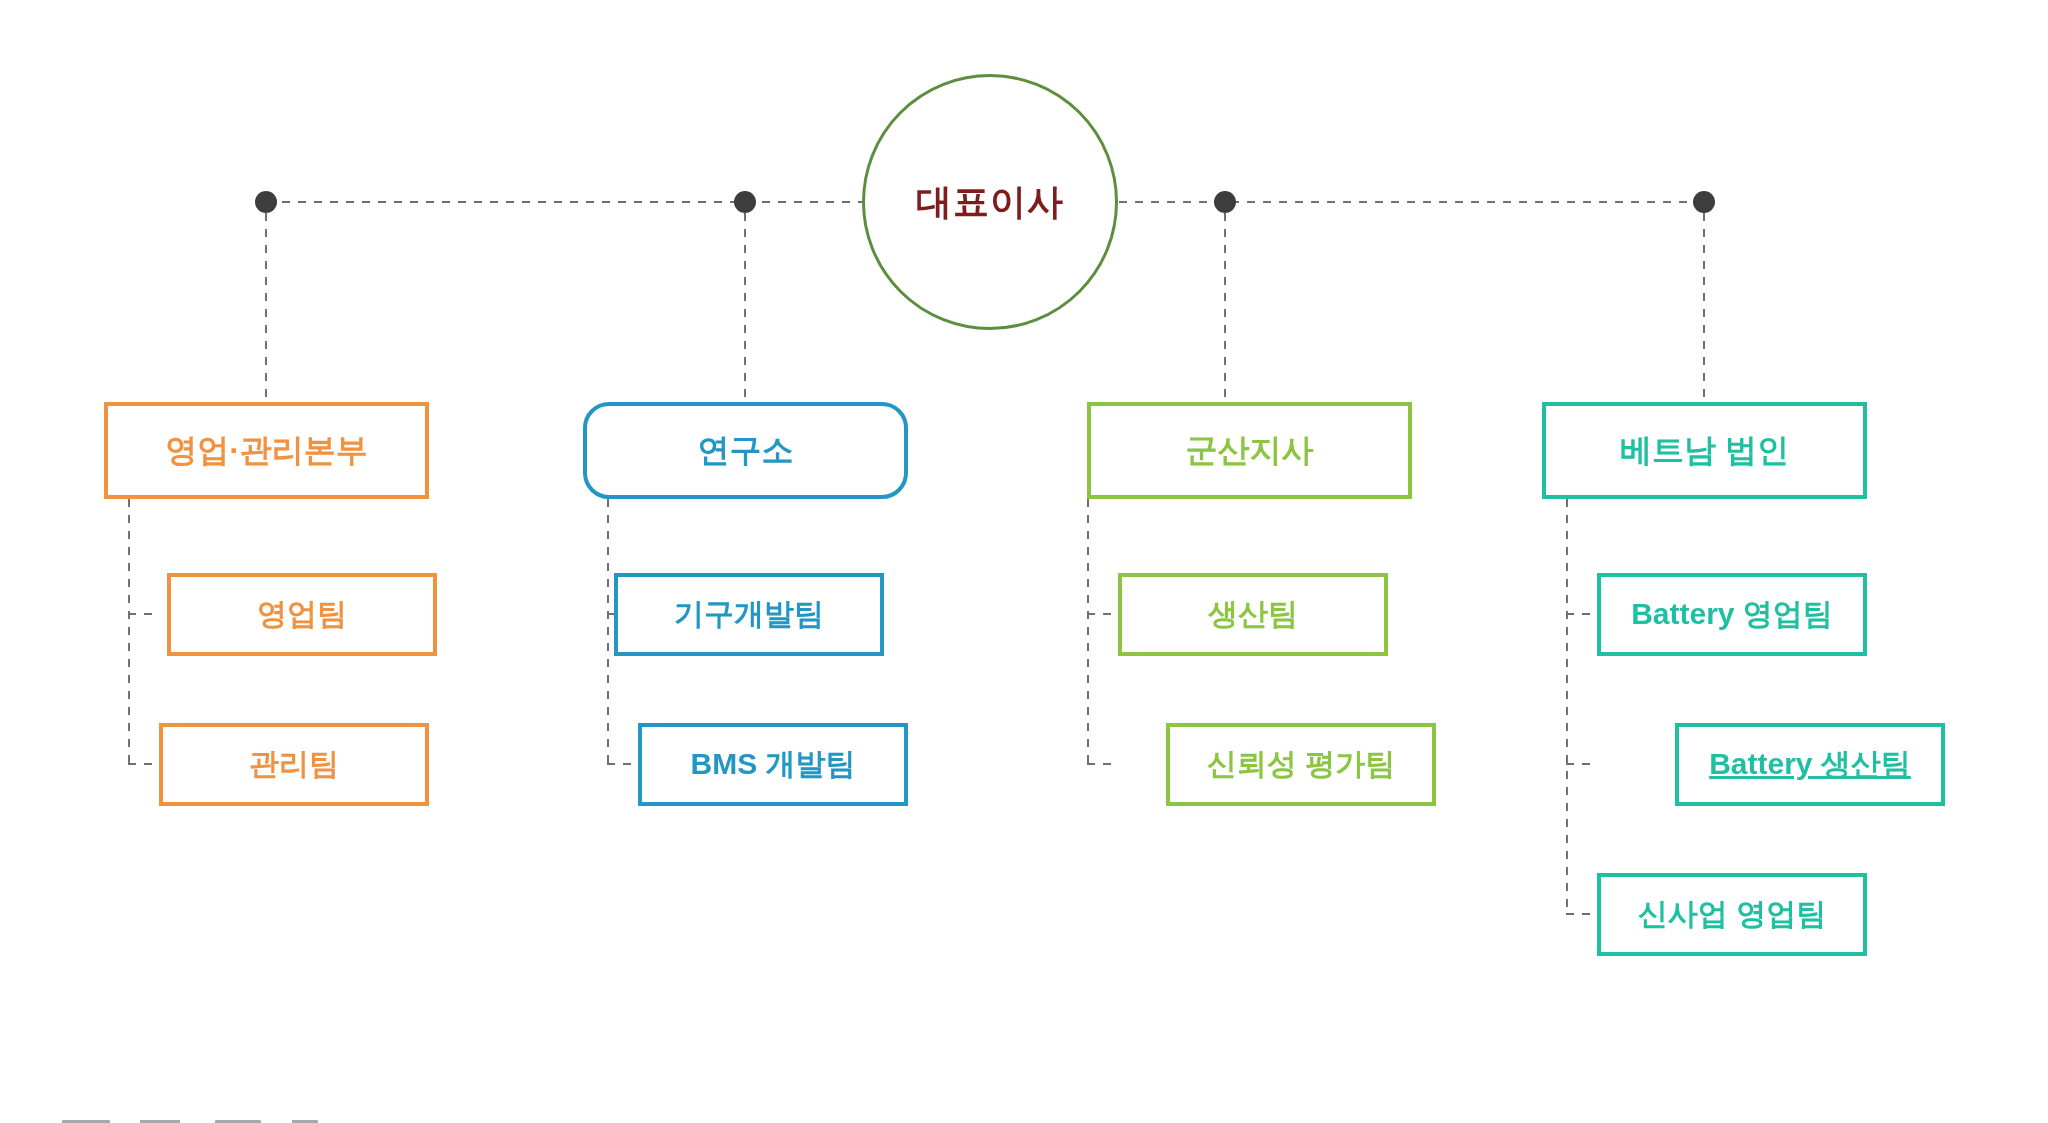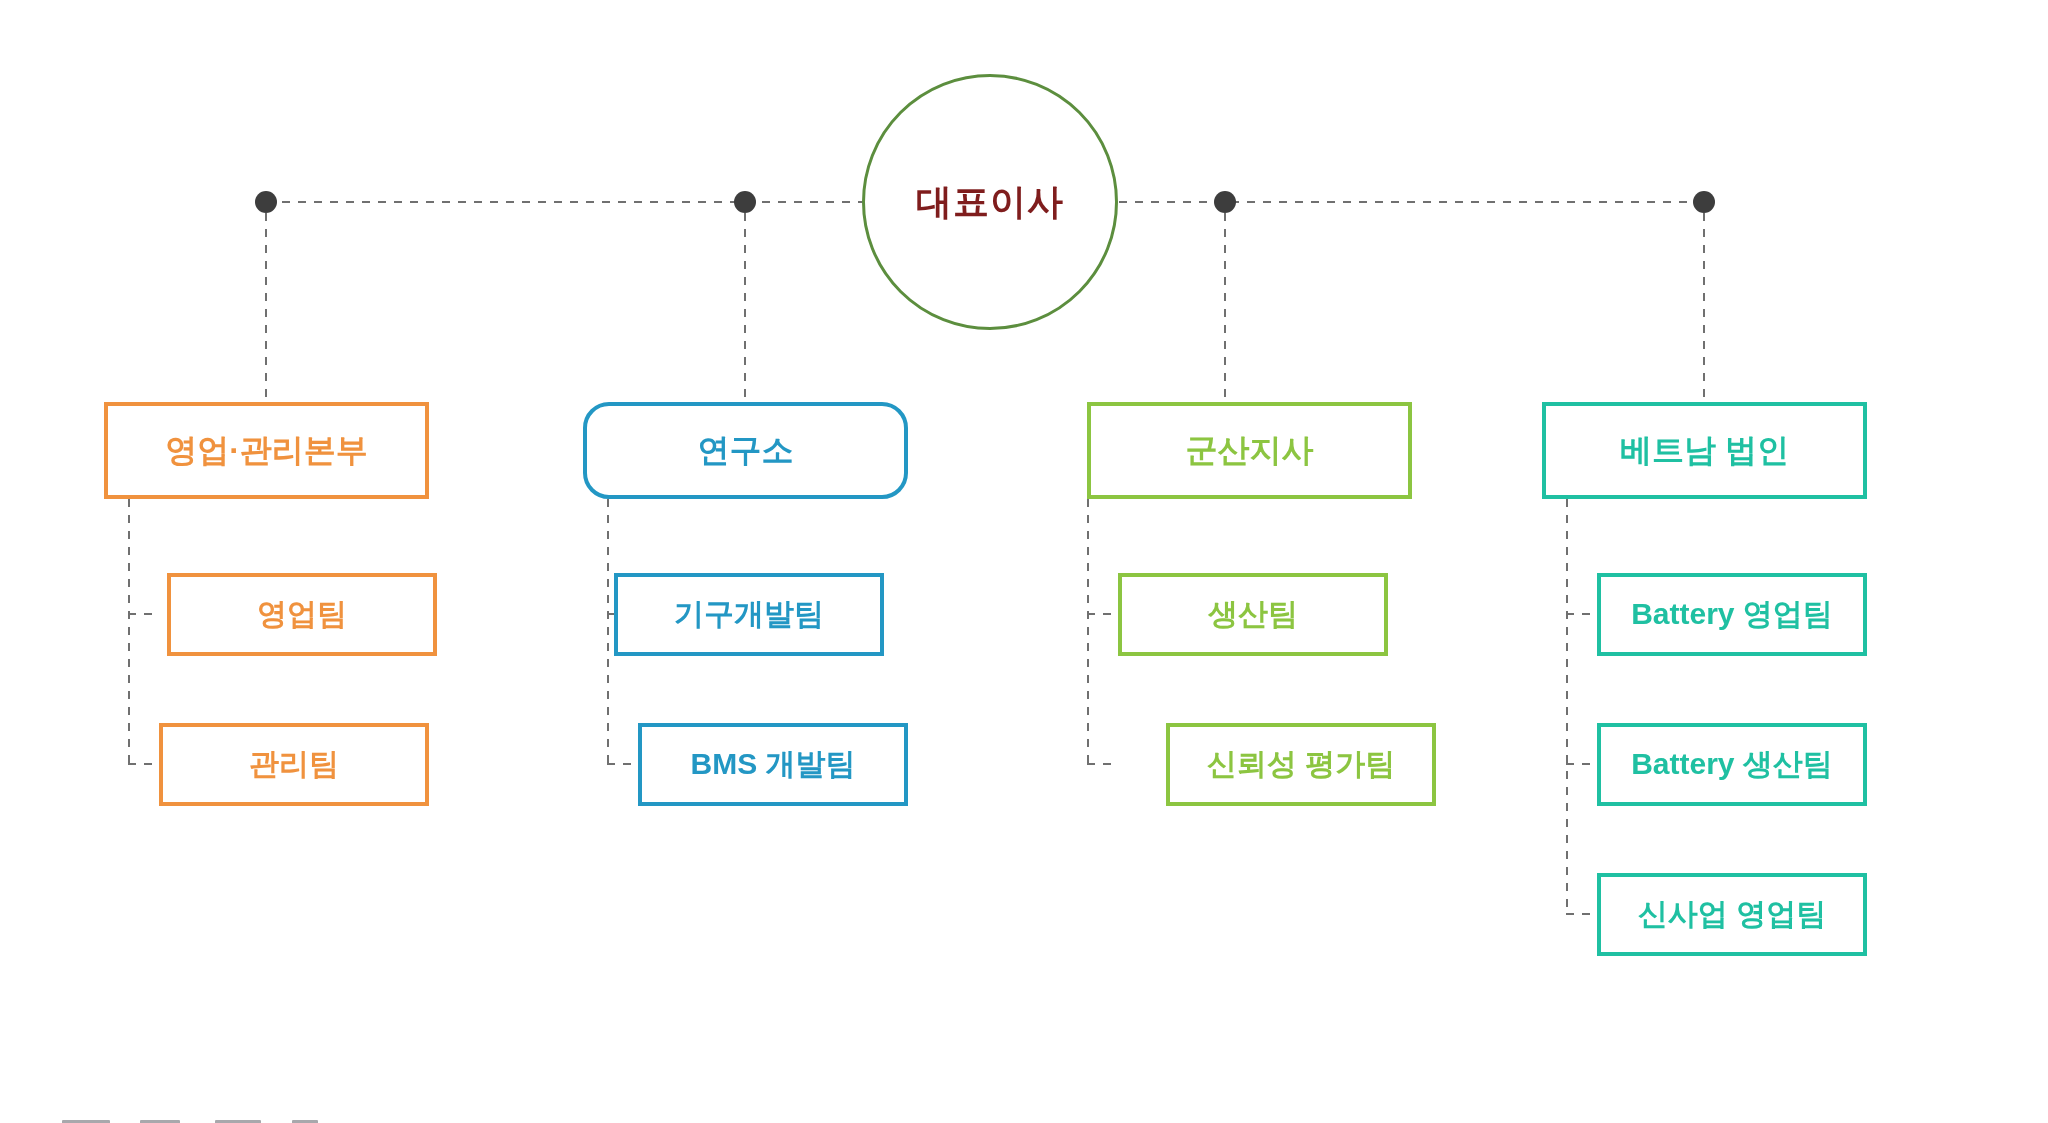--- a/index.html
+++ b/index.html
@@ -100,21 +100,21 @@
   <div class="box parent" style="left: 1542px; --c: #1FC0A2;">
     <span>베트남 법인</span>
   </div>
   <div class="dash-v" style="left:1566px; top:499px; height:416px;"></div>
   <div class="dash-h" style="left:1566px; top:613px; width:31px;"></div>
   <div class="dash-h" style="left:1566px; top:763px; width:31px;"></div>
   <div class="dash-h" style="left:1566px; top:913px; width:31px;"></div>
   <div class="box child r1" style="left: 1597px; --c: #1FC0A2;">
     <span>Battery 영업팀</span>
   </div>
-  <div class="box child r2" style="left: 1597px; --c: #1FC0A2;">
+  <div class="box child r2" style="left: 1675px; text-decoration: underline; --c: #1FC0A2;">
     <span>Battery 생산팀</span>
   </div>
   <div class="box child r3" style="left: 1597px; --c: #1FC0A2;">
     <span>신사업 영업팀</span>
   </div>
 
   <div class="clip-mark" style="left:62px;  top:1120px; width:48px;"></div>
   <div class="clip-mark" style="left:140px; top:1120px; width:40px;"></div>
   <div class="clip-mark" style="left:215px; top:1120px; width:46px;"></div>
   <div class="clip-mark" style="left:292px; top:1120px; width:26px;"></div>

